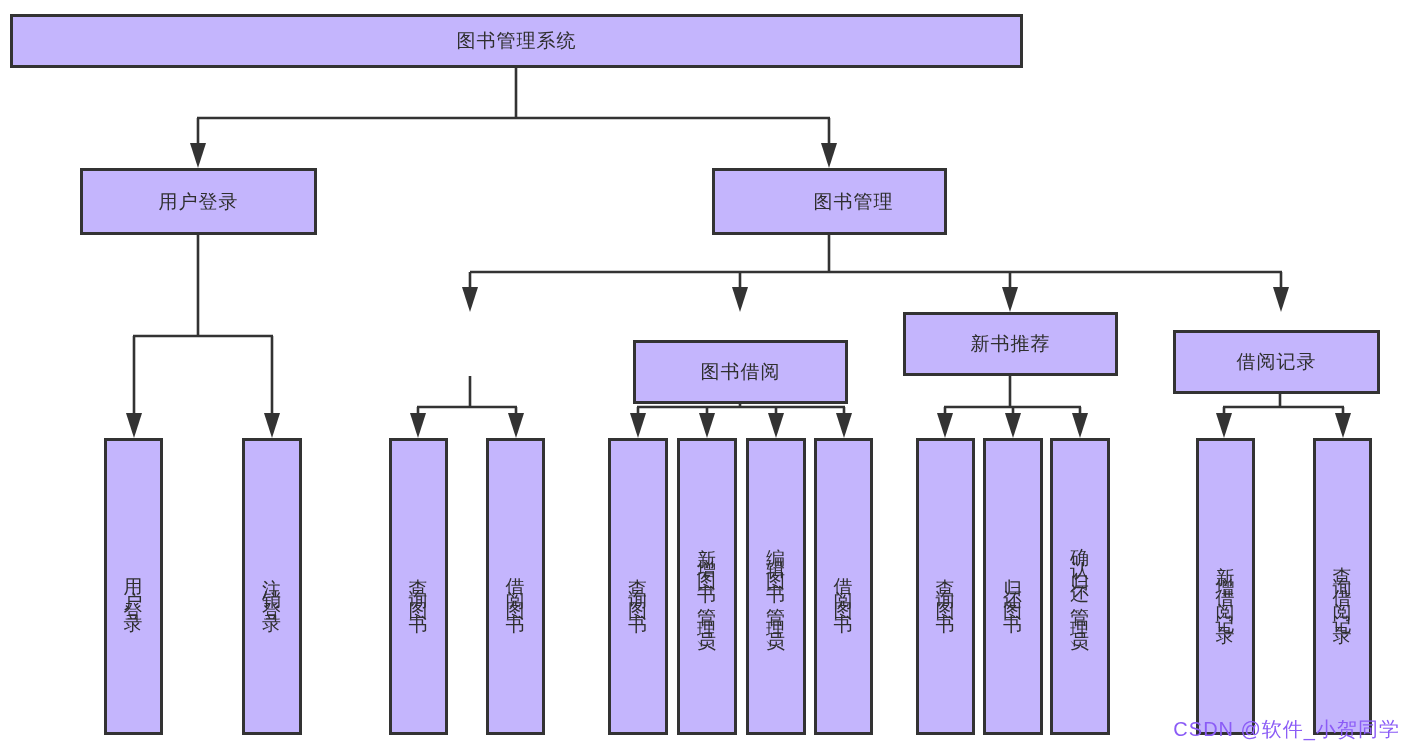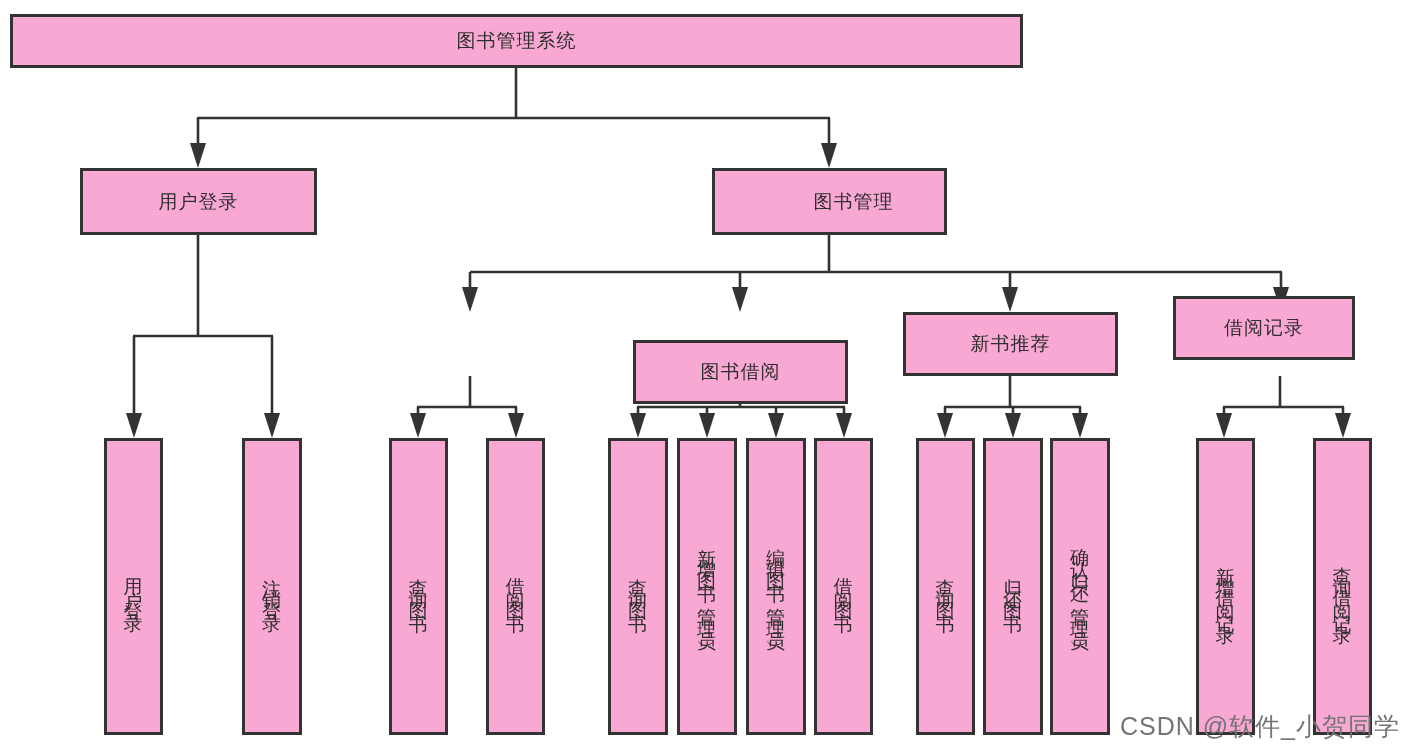--- a/index.html
+++ b/index.html
@@ -17,21 +17,21 @@
   }
   .wires {
     position: absolute;
     left: 0; top: 0;
     width: 1405px;
     height: 747px;
   }
   .node {
     position: absolute;
     box-sizing: border-box;
-    background: #f9a8d4;
+    background: #c4b5fd;
     border: 3px solid #333333;
     display: flex;
     align-items: center;
     justify-content: center;
     color: #2f2f2f;
   }
   .h-label {
     font-size: 19px;
     letter-spacing: 1px;
     white-space: nowrap;
@@ -41,22 +41,22 @@
     text-orientation: mixed;
     font-size: 19px;
     letter-spacing: 12px;
     line-height: 1;
     white-space: nowrap;
   }
   .watermark {
     position: absolute;
     right: 5px;
     bottom: 4px;
-    font-size: 25px;
-    color: #737373;
+    font-size: 20px;
+    color: #8b5cf6;
     letter-spacing: 1px;
     white-space: nowrap;
     z-index: 5;
   }
 </style>
 </head>
 <body>
 
 <div class="stage">
 
@@ -101,21 +101,21 @@
   <div class="node" style="left:712px; top:168px; width:235px; height:67px;padding-left:48px;">
     <span class="h-label">图书管理</span>
   </div>
 
   <div class="node" style="left:633px; top:312px; width:215px; height:64px;margin-top:28px;">
     <span class="h-label">图书借阅</span>
   </div>
   <div class="node" style="left:903px; top:312px; width:215px; height:64px;">
     <span class="h-label">新书推荐</span>
   </div>
-  <div class="node" style="left:1173px; top:296px; width:182px; height:64px;">
+  <div class="node" style="left:1173px; top:330px; width:207px; height:64px;">
     <span class="h-label">借阅记录</span>
   </div>
 
   <div class="node leaf" style="left:104px; top:438px; width:59px; height:297px;">
     <span>用户登录</span>
   </div>
   <div class="node leaf" style="left:242px; top:438px; width:60px; height:297px;">
     <span>注销登录</span>
   </div>
   <div class="node leaf" style="left:389px; top:438px; width:59px; height:297px;">

